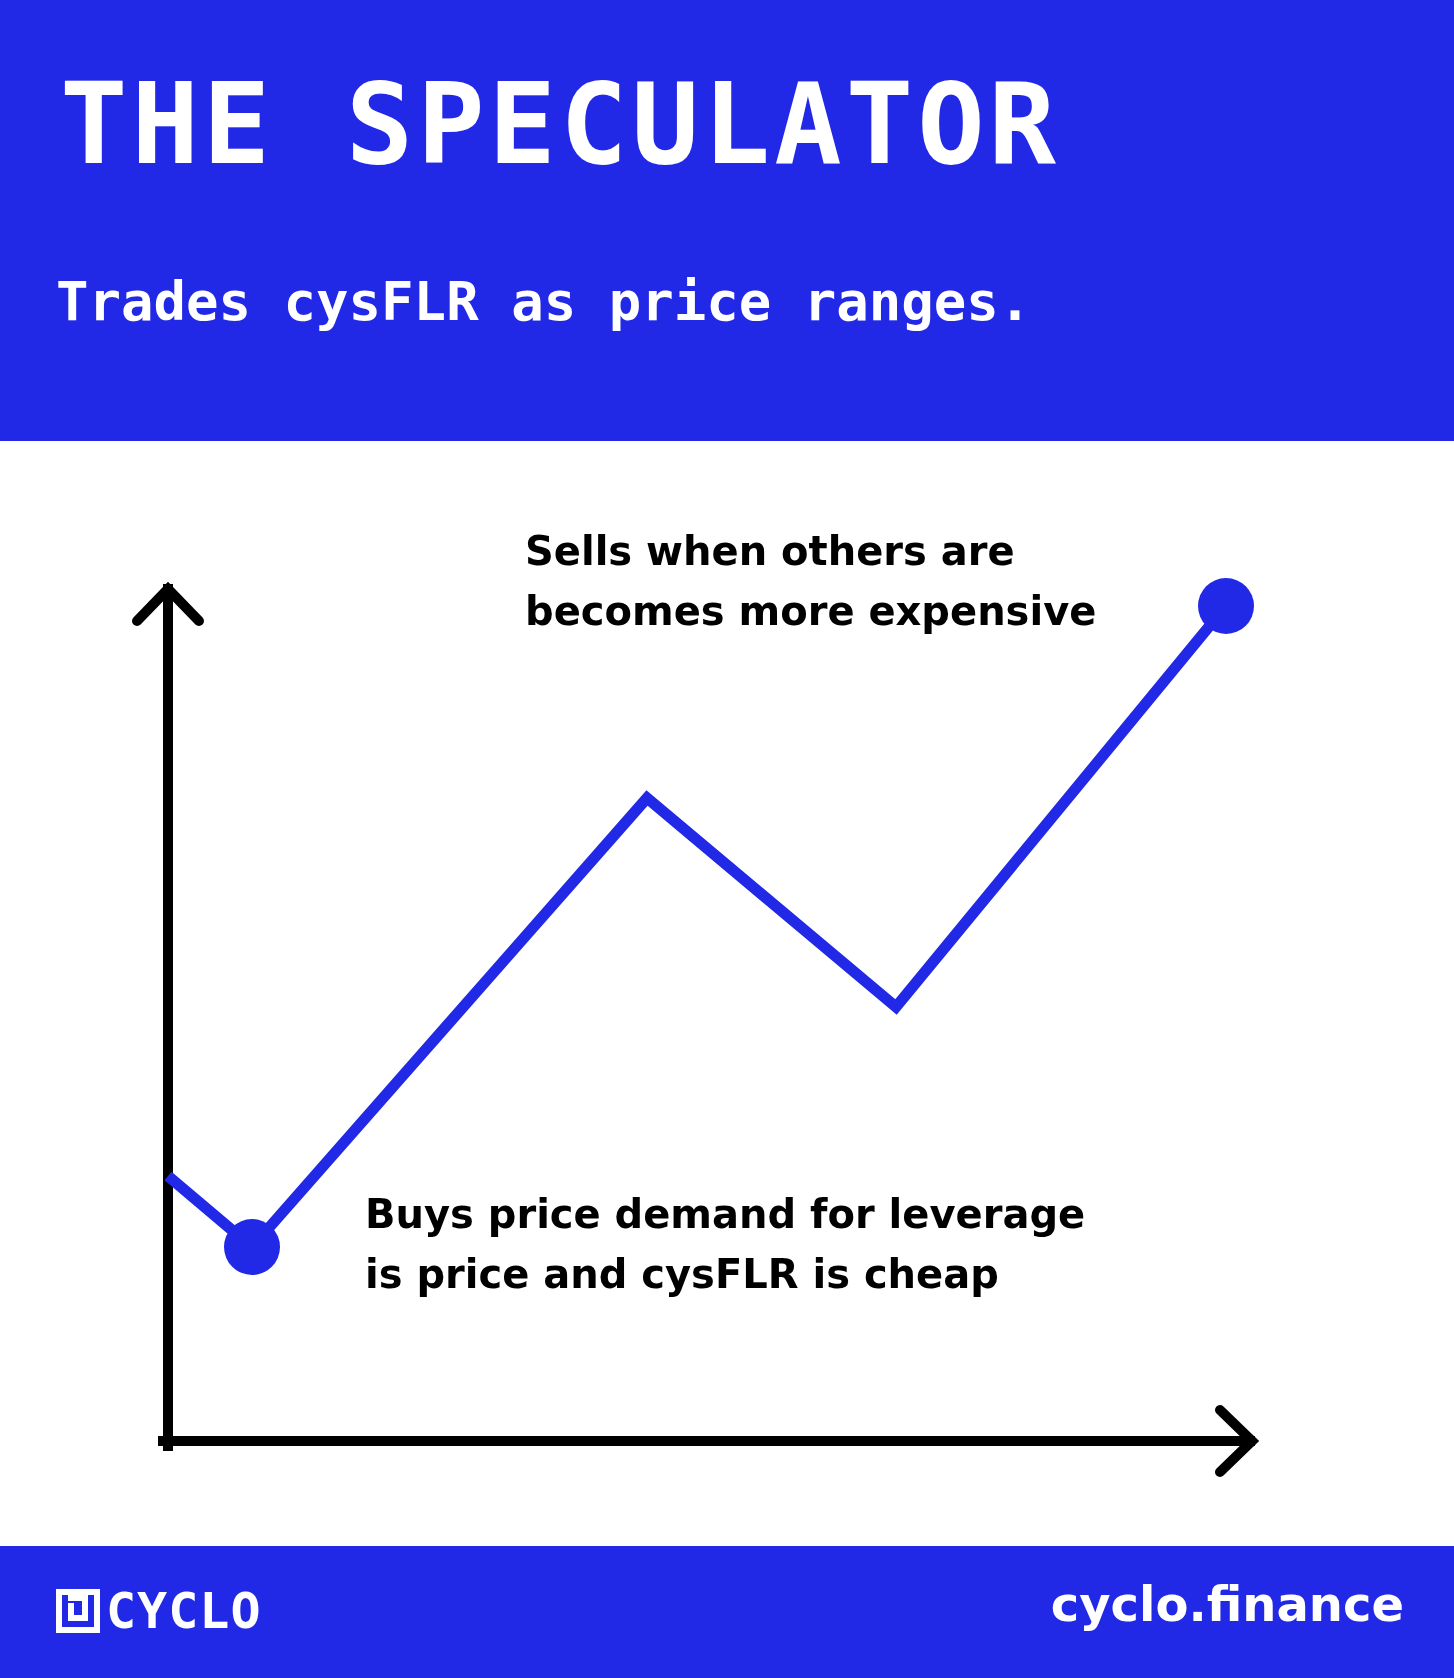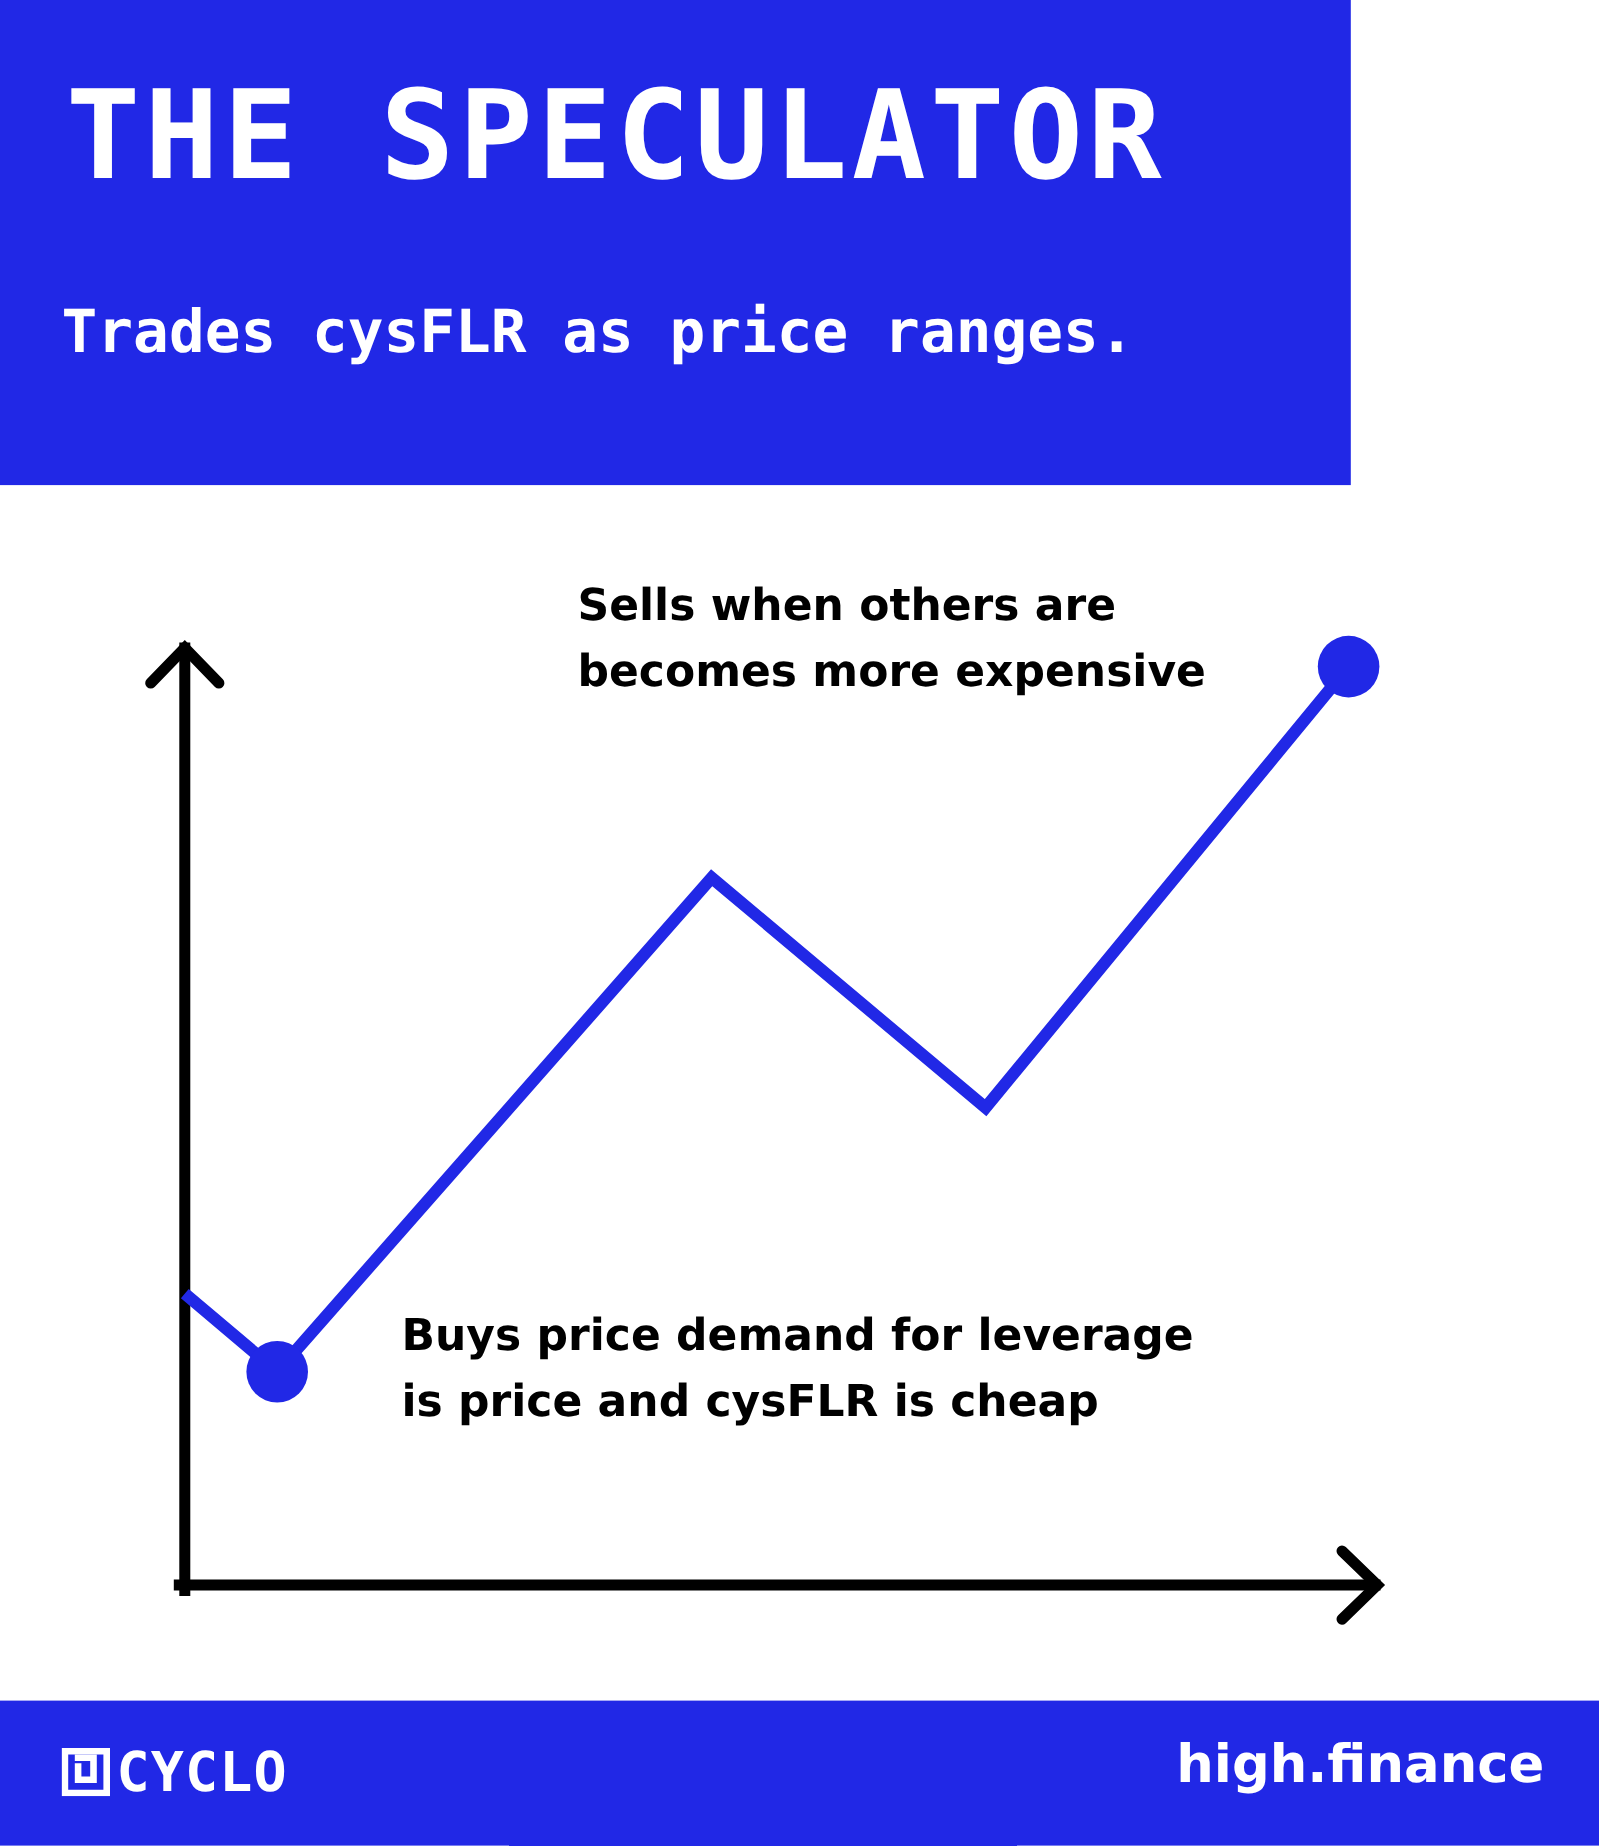--- a/index.html
+++ b/index.html
@@ -10,21 +10,21 @@
       width: 1454px;
       height: 1678px;
       position: relative;
       background: #ffffff;
       overflow: hidden;
       font-family: "DejaVu Sans", sans-serif;
     }
     .header {
       position: absolute;
       left: 0; top: 0;
-      width: 1228px;
+      width: 1454px;
       height: 441px;
       background: #2128e6;
     }
     .title {
       position: absolute;
       left: 60px;
       top: 68px;
       color: #ffffff;
       font-family: "DejaVu Sans Mono", monospace;
       font-weight: bold;
@@ -143,14 +143,14 @@
 </div>
 
 <div class="footer">
   <div class="logo">
     <svg class="logo-mark" viewBox="0 0 44 44">
       <path d="M0 0 H44 V44 H0 Z M6 6 V38 H38 V6 Z" fill="#ffffff" fill-rule="evenodd"></path>
       <path d="M12 6 H32 V32 H12 V14 H18 V26 H26 V12 H12 Z" fill="#ffffff"></path>
     </svg>
     <span class="logo-text">CYCLO</span>
   </div>
-  <div class="footer-url">high.finance</div>
+  <div class="footer-url">cyclo.finance</div>
 </div>
 
 </body></html>

